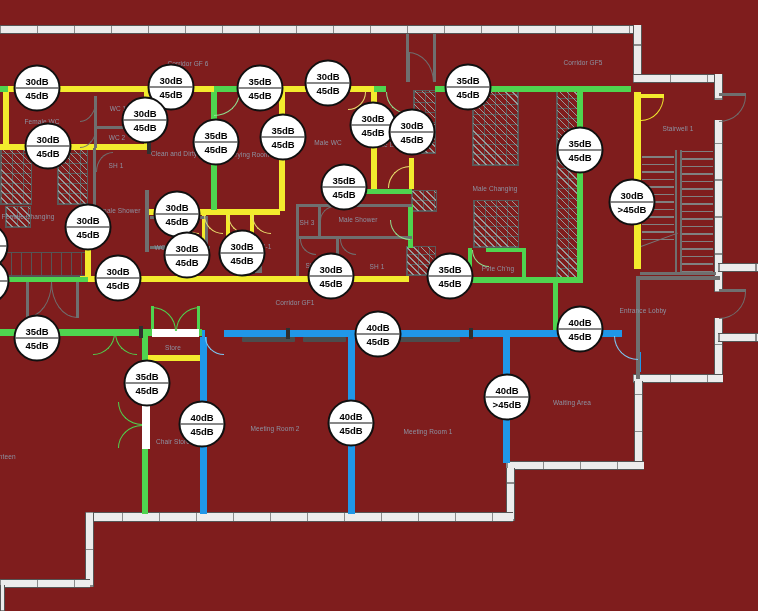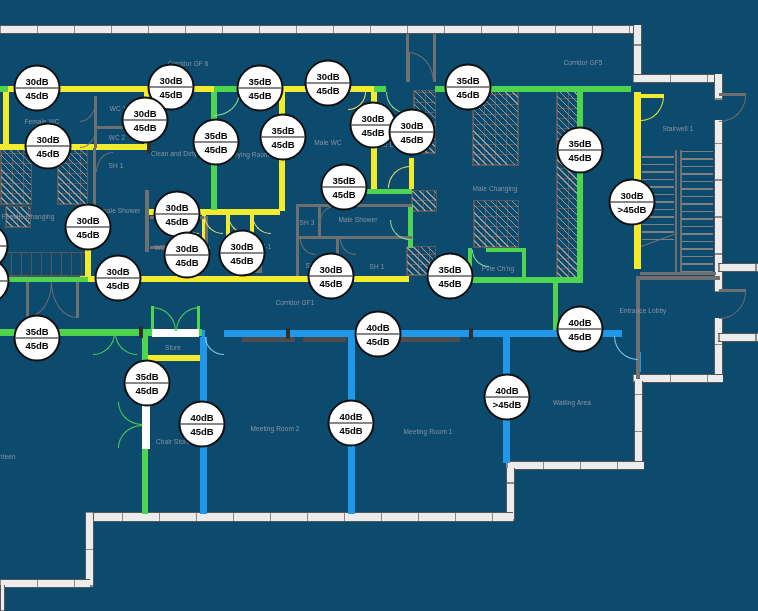--- a/index.html
+++ b/index.html
@@ -1,16 +1,16 @@
 <!DOCTYPE html>
 <html><head>
 <meta charset="utf-8">
 <style>
   html,body{margin:0;padding:0;background:#fff}
-  #plan{position:relative;width:758px;height:611px;background:#0c4a6e;overflow:hidden;
+  #plan{position:relative;width:758px;height:611px;background:#7f1d1d;overflow:hidden;
         font-family:"Liberation Sans",sans-serif}
   .abs{position:absolute}
   .extH{border-top:1.6px solid #555;border-bottom:1.6px solid #555;background-color:#ececec;
         background-image:repeating-linear-gradient(90deg,#8a8a8a 0 1.5px,transparent 1.5px 37px);box-sizing:border-box}
   .extV{border-left:1.6px solid #555;border-right:1.6px solid #555;background-color:#ececec;
         background-image:repeating-linear-gradient(0deg,#8a8a8a 0 1.5px,transparent 1.5px 37px);box-sizing:border-box}
   .locker{border:1px solid #5a5a5a;box-sizing:border-box;
         background-image:repeating-linear-gradient(45deg,transparent 0 4px,#9a9a9a 4px 5px),
         repeating-linear-gradient(0deg,#5a5a5a 0 1px,transparent 1px 10px),
         repeating-linear-gradient(90deg,#5a5a5a 0 1px,transparent 1px 11px)}

